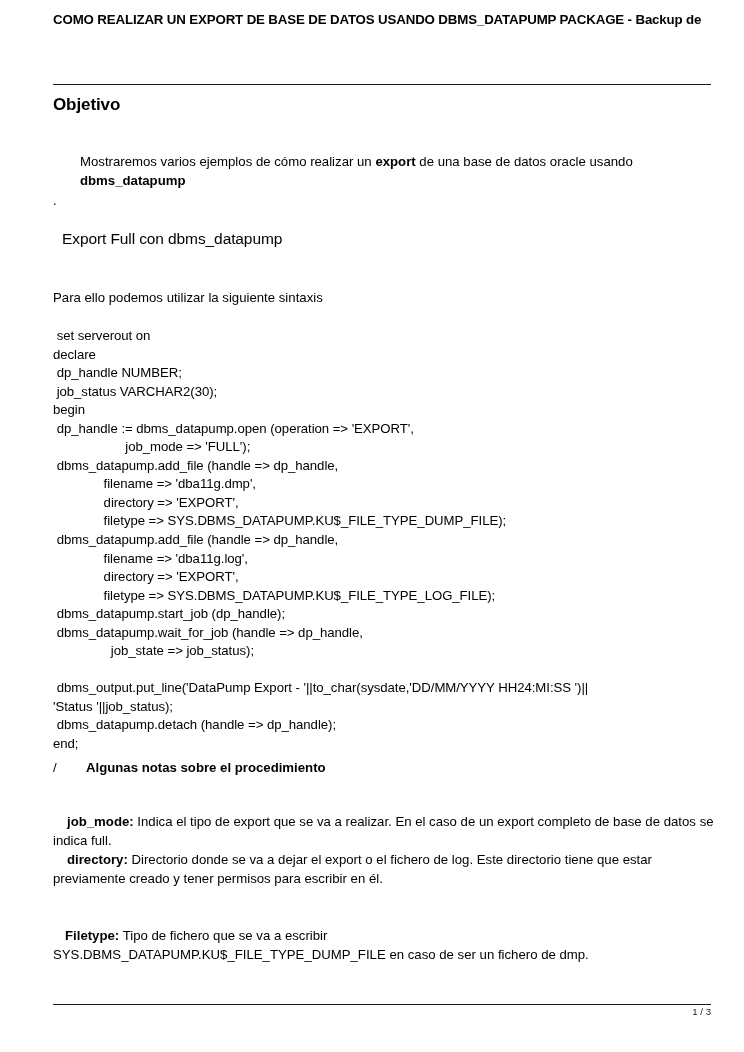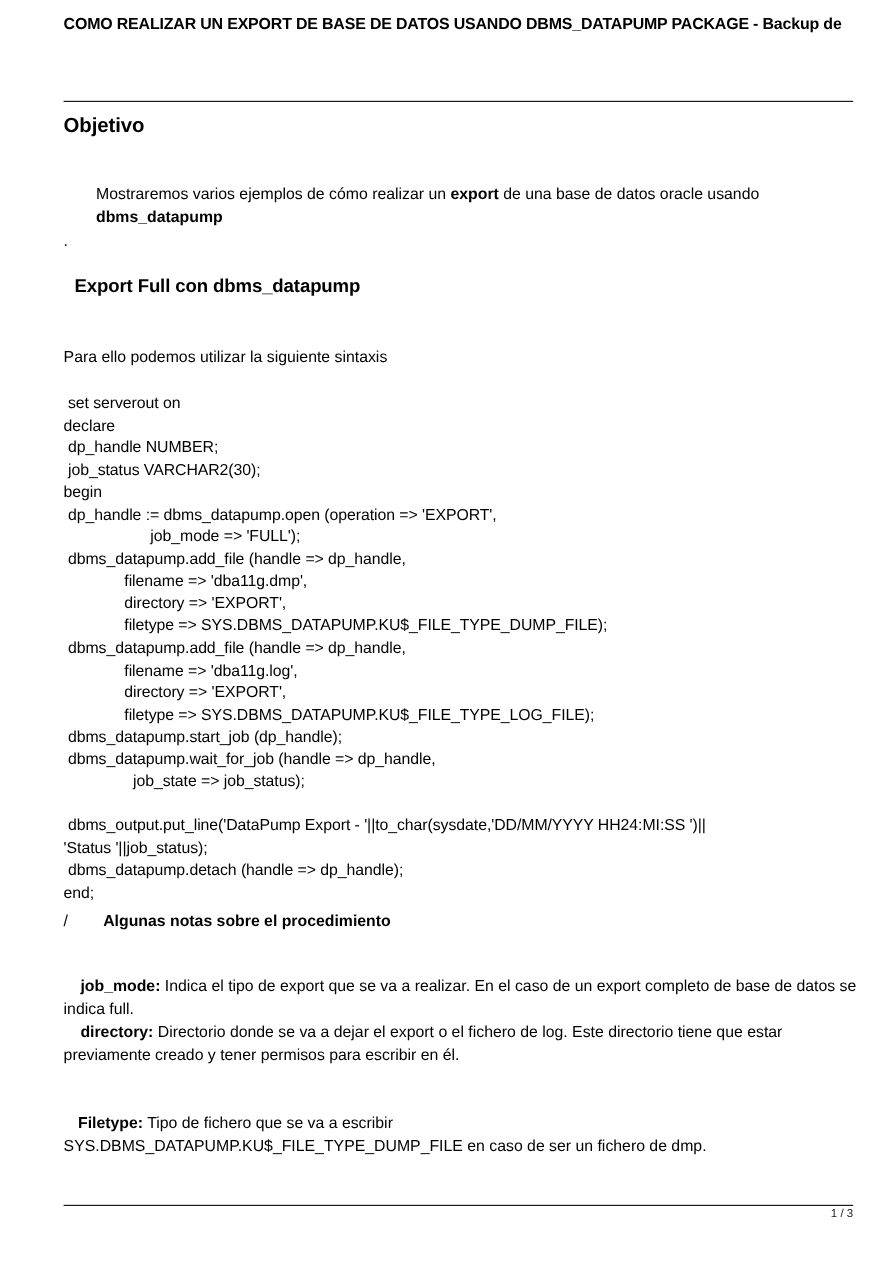--- a/index.html
+++ b/index.html
@@ -65,21 +65,21 @@
     font-weight: bold;
     line-height: 22px;
     letter-spacing: -0.1px;
   }
 
   .h-exportfull {
     position: absolute;
     left: 62px;
     top: 229px;
     font-size: 15.5px;
-    font-weight: bold;
+    font-weight: normal;
     line-height: 20px;
     letter-spacing: -0.1px;
   }
 
   
   .para {
     position: absolute;
     font-size: 13.2px;
     line-height: 19px;
   }

